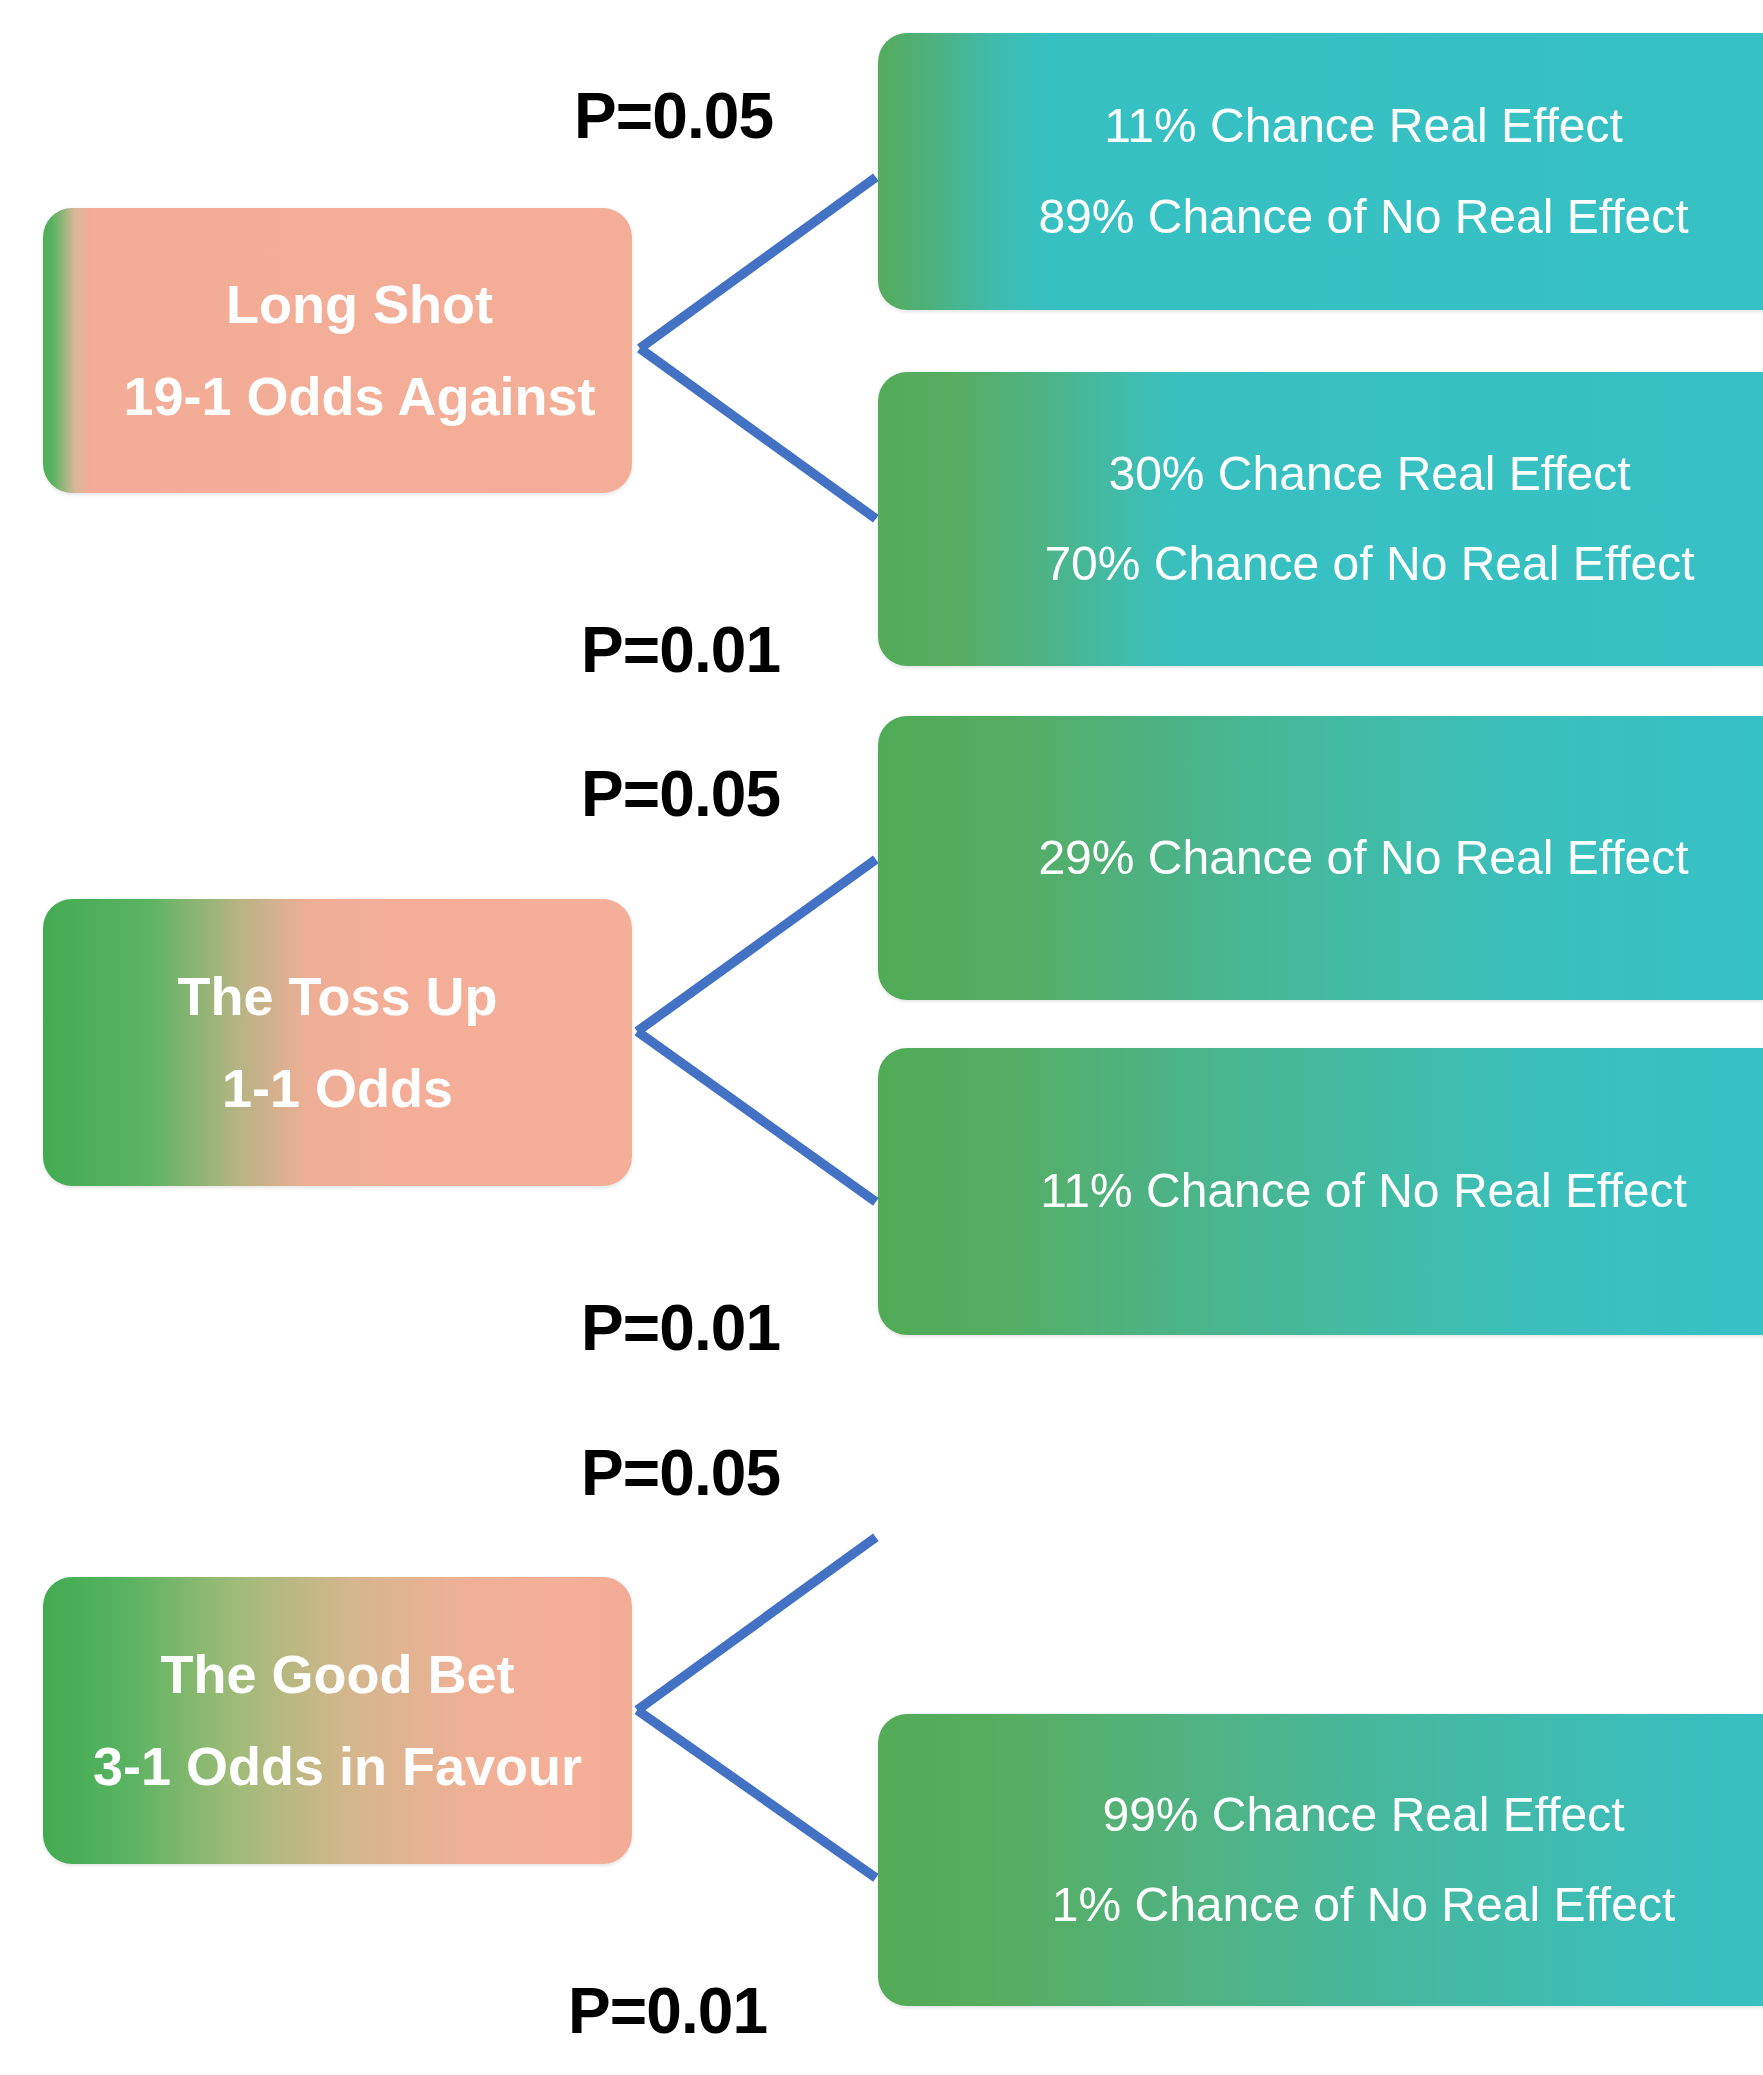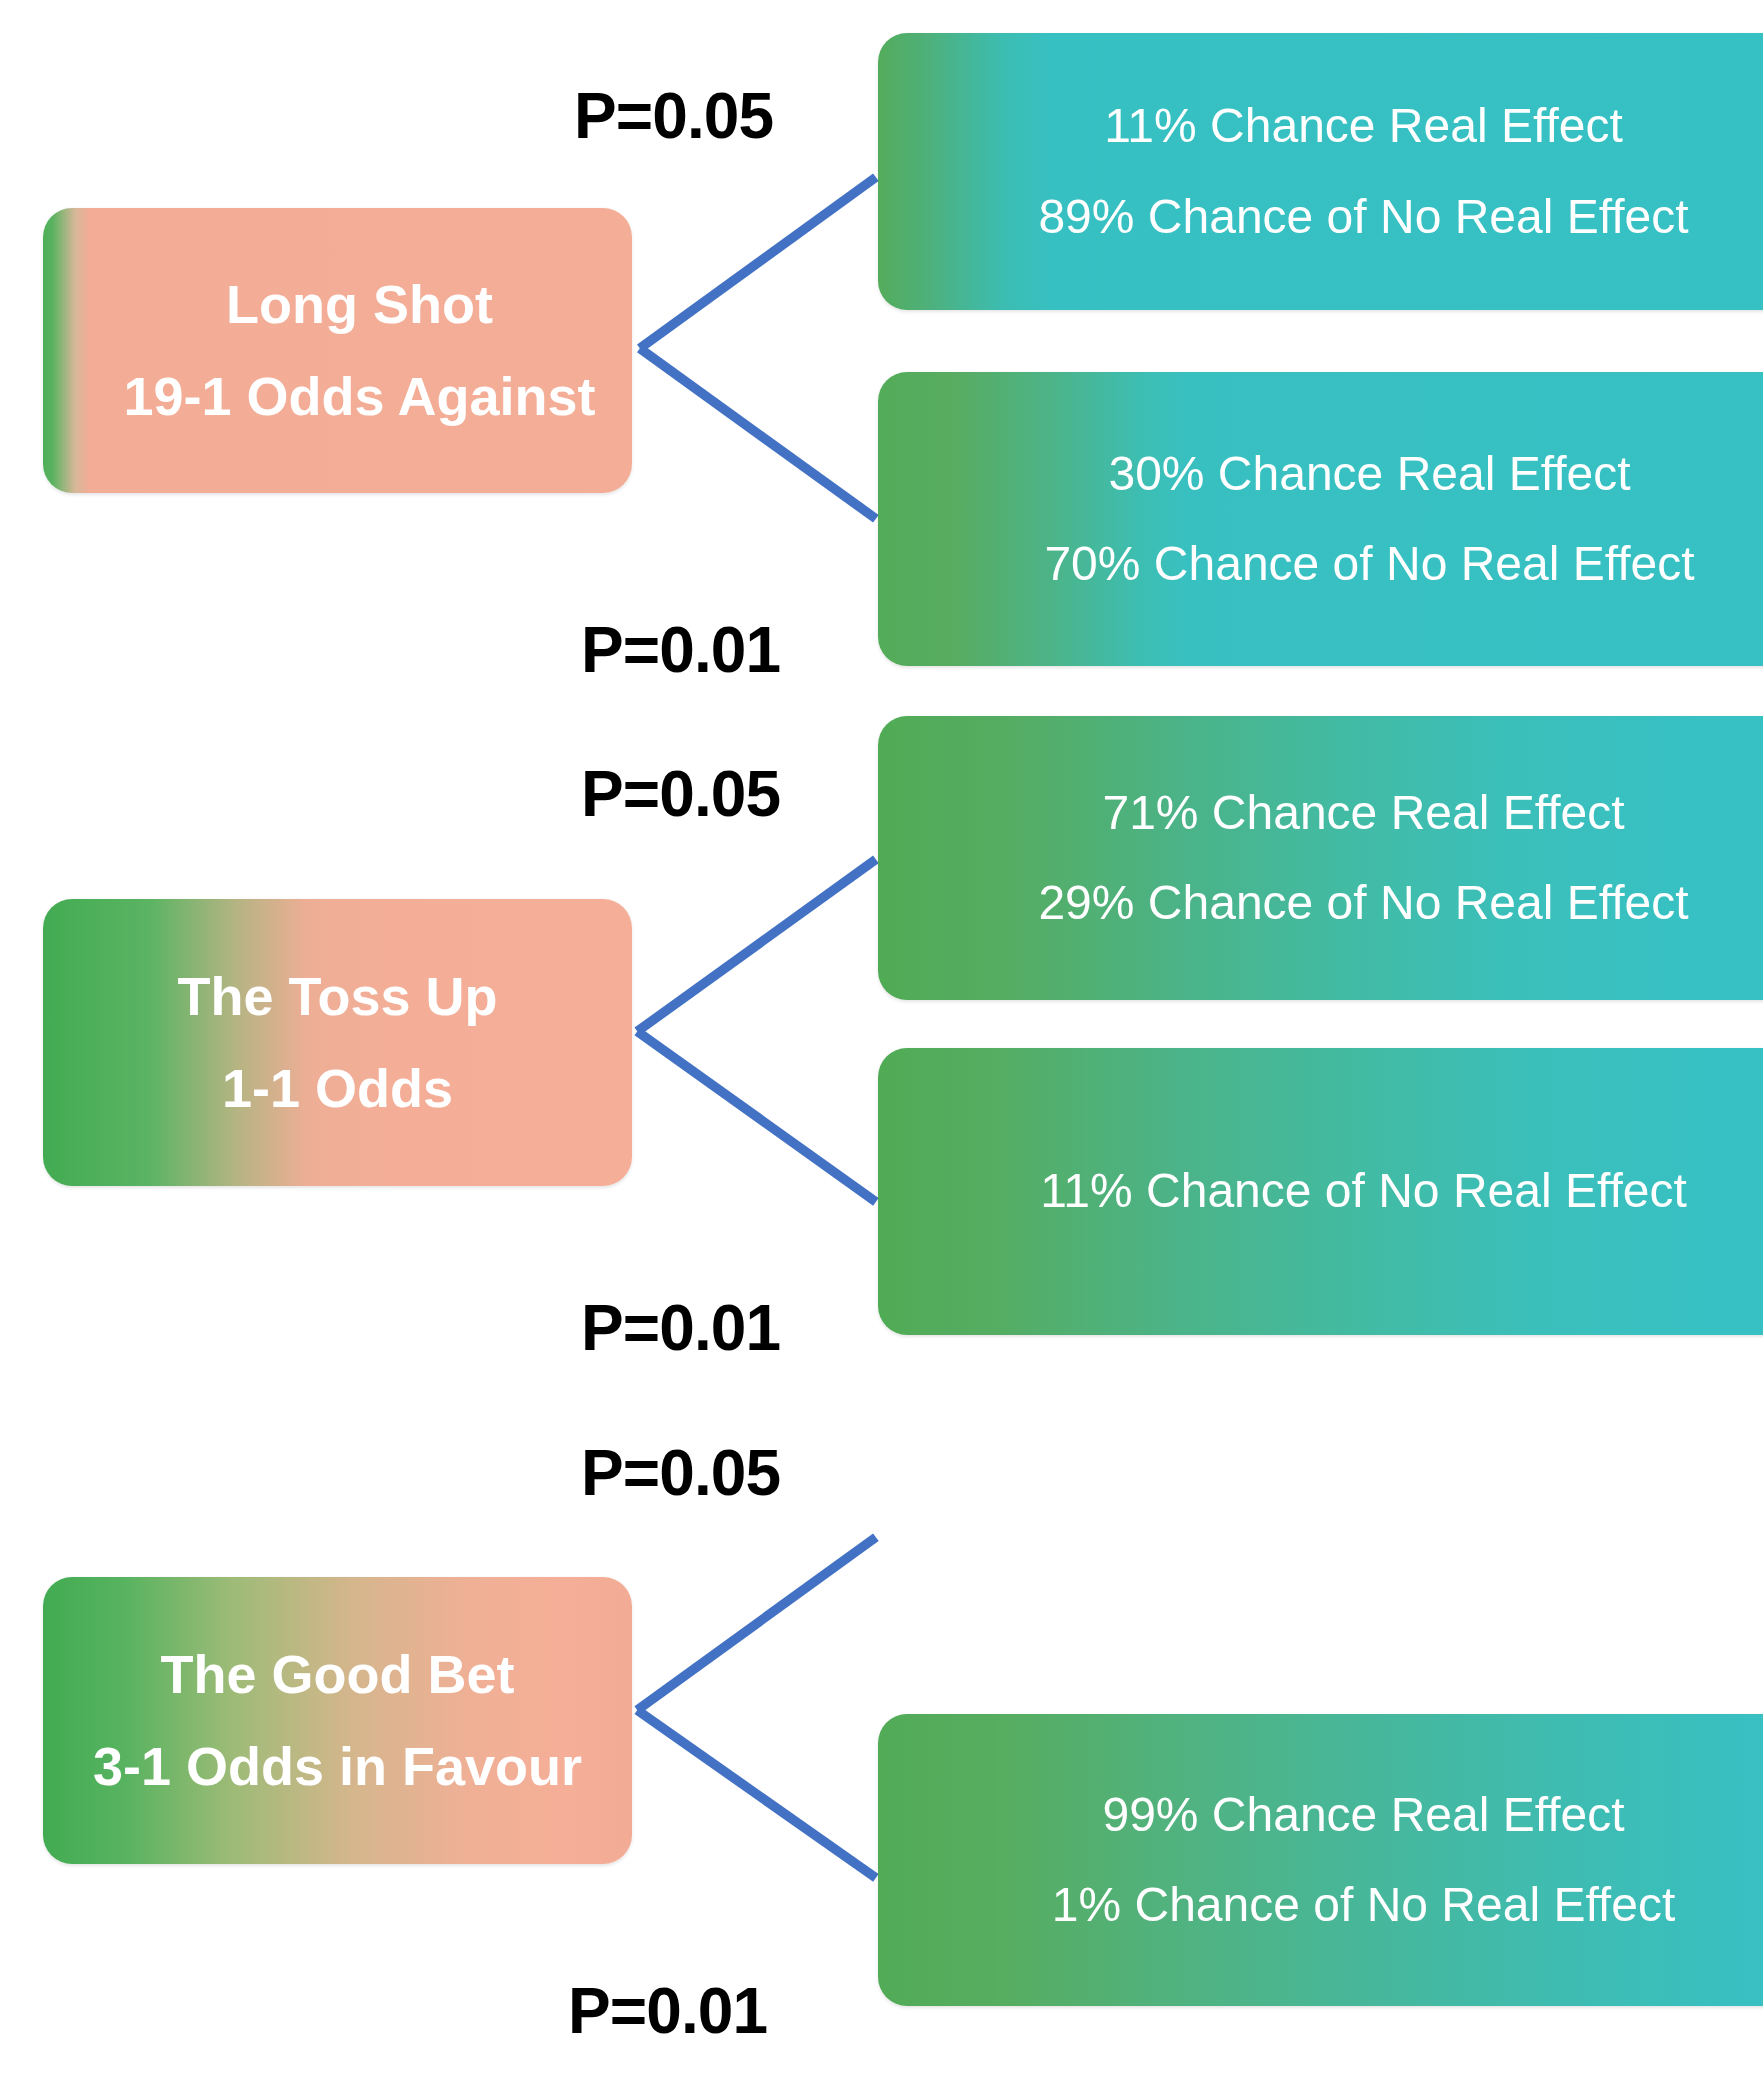--- a/index.html
+++ b/index.html
@@ -182,21 +182,20 @@
   <div class="plabel p-2">P=0.01</div>
 
   <div class="plabel p-3">P=0.05</div>
 
   <div class="node left tossup">
     <span class="line1">The Toss Up</span>
     <span class="line2">1-1 Odds</span>
   </div>
 
   <div class="node right r3">
-    <span class="line1">71% Chance Real Effect</span>
     <span class="line2">29% Chance of No Real Effect</span>
   </div>
 
   <div class="node right r4">
     <span class="line2">11% Chance of No Real Effect</span>
   </div>
 
   <div class="plabel p-4">P=0.01</div>
 
   <div class="plabel p-5">P=0.05</div>

